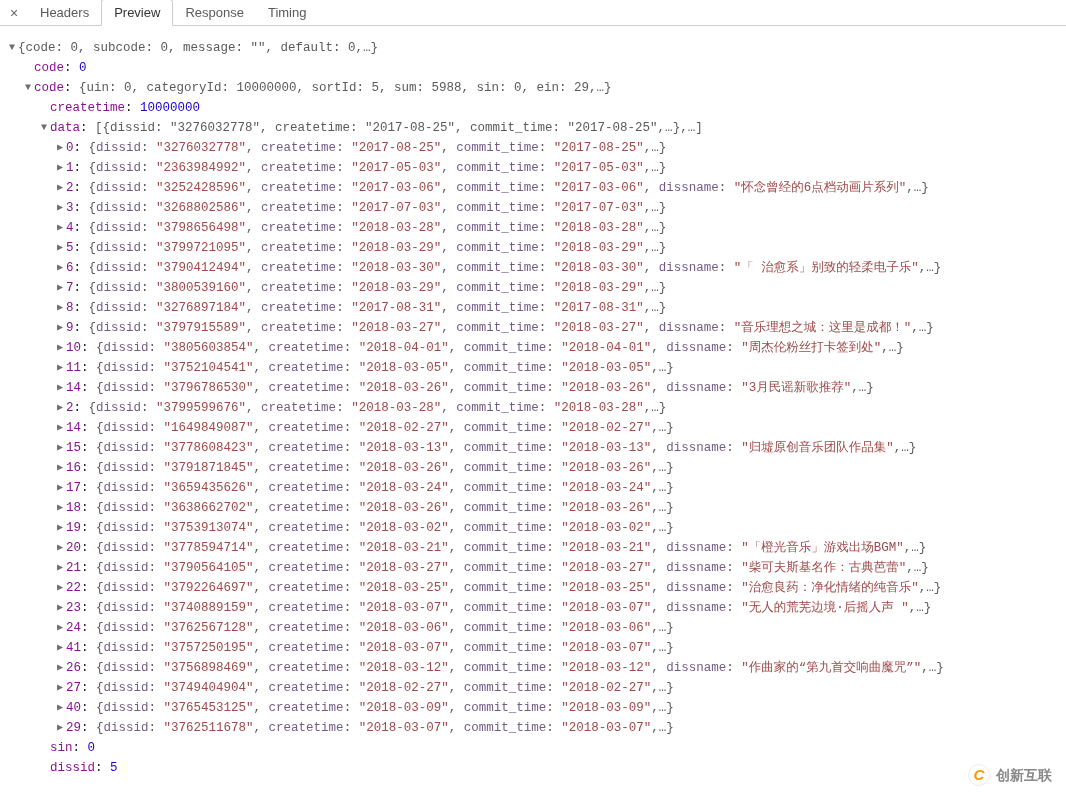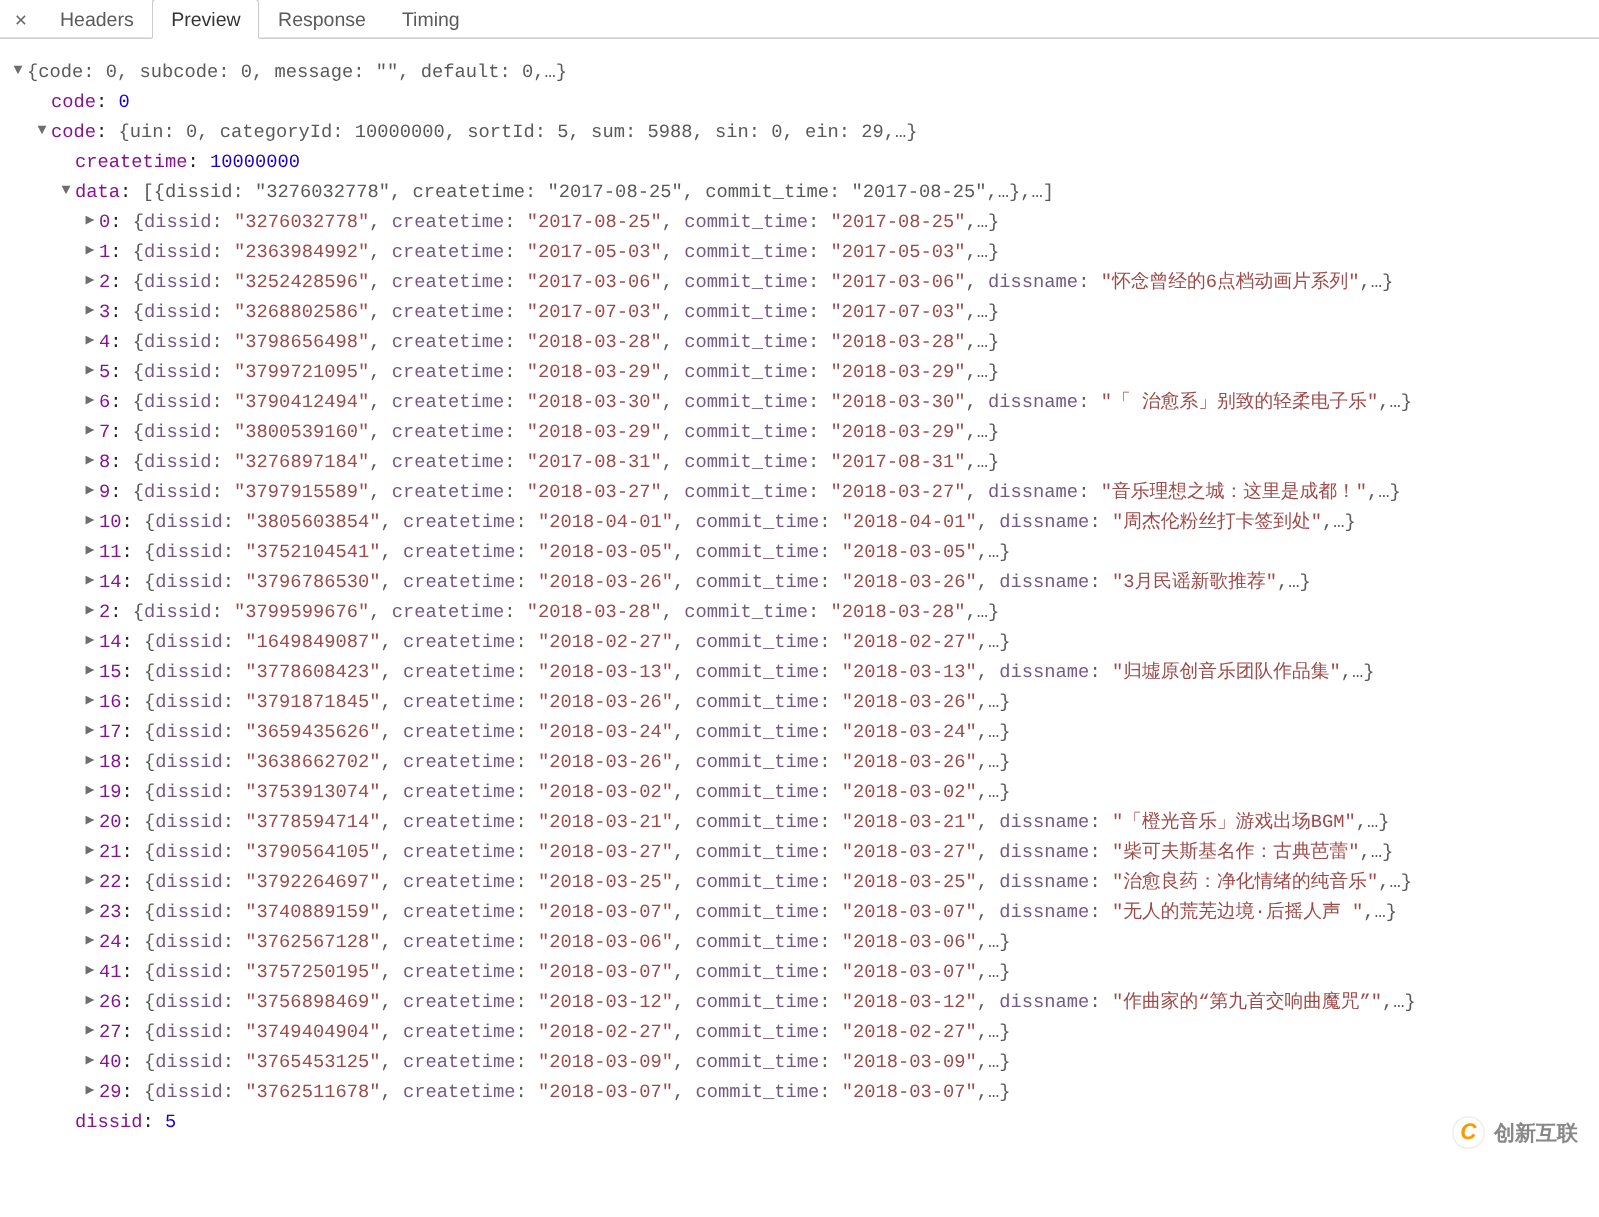--- a/index.html
+++ b/index.html
@@ -210,20 +210,24 @@
         <span class="tw">▶</span>
         <span><span class="key">40</span><span class="pun">: </span><span class="sum">{<span class="key">dissid</span>: <span class="str">"3765453125"</span>, <span class="key">createtime</span>: <span class="str">"2018-03-09"</span>, <span class="key">commit_time</span>: <span class="str">"2018-03-09"</span>,…}</span></span>
       </div>
       <div class="row">
         <span class="ind" style="width:48px"></span>
         <span class="tw">▶</span>
         <span><span class="key">29</span><span class="pun">: </span><span class="sum">{<span class="key">dissid</span>: <span class="str">"3762511678"</span>, <span class="key">createtime</span>: <span class="str">"2018-03-07"</span>, <span class="key">commit_time</span>: <span class="str">"2018-03-07"</span>,…}</span></span>
       </div>
     </div>
 
+  <div class="row">
+    <span class="ind" style="width:44px"></span>
+    <span><span class="key">sin</span><span class="pun">: </span><span class="num">0</span></span>
+  </div>
 
   <div class="row">
     <span class="ind" style="width:44px"></span>
     <span><span class="key">dissid</span><span class="pun">: </span><span class="num">5</span></span>
   </div>
 
   <div class="wm">
     <div class="logo">
         <span>C</span>
       </div>

